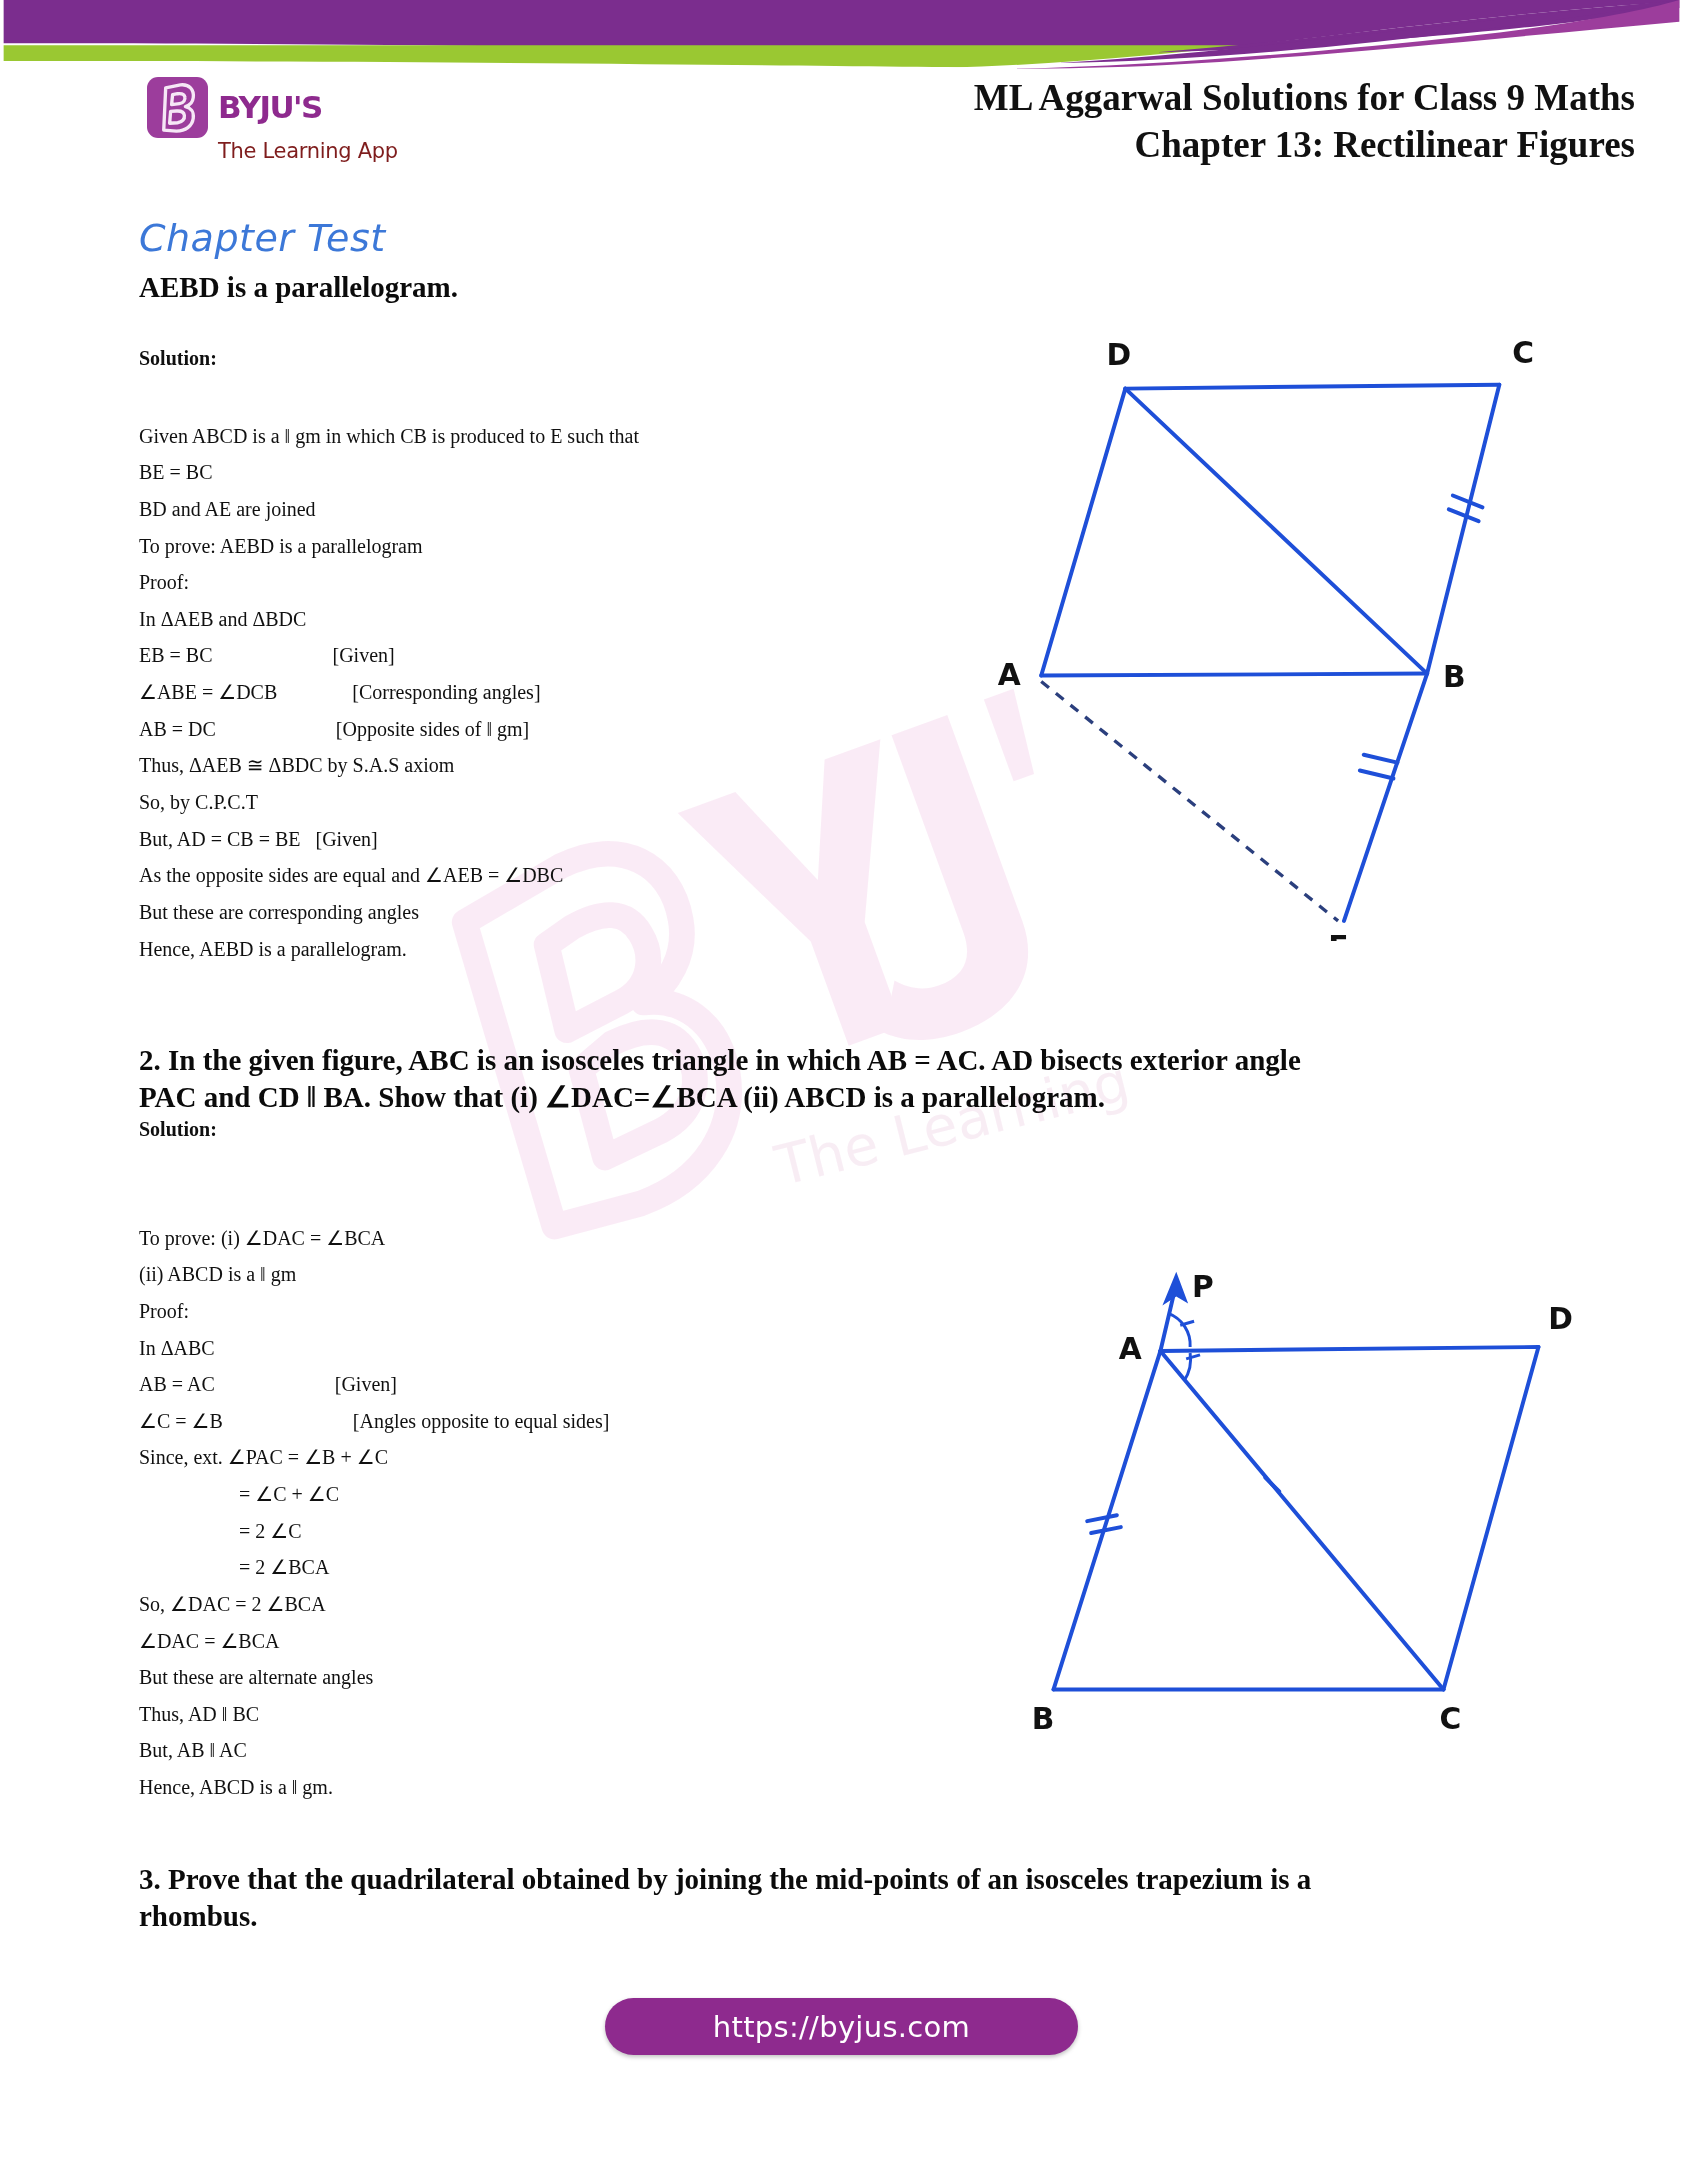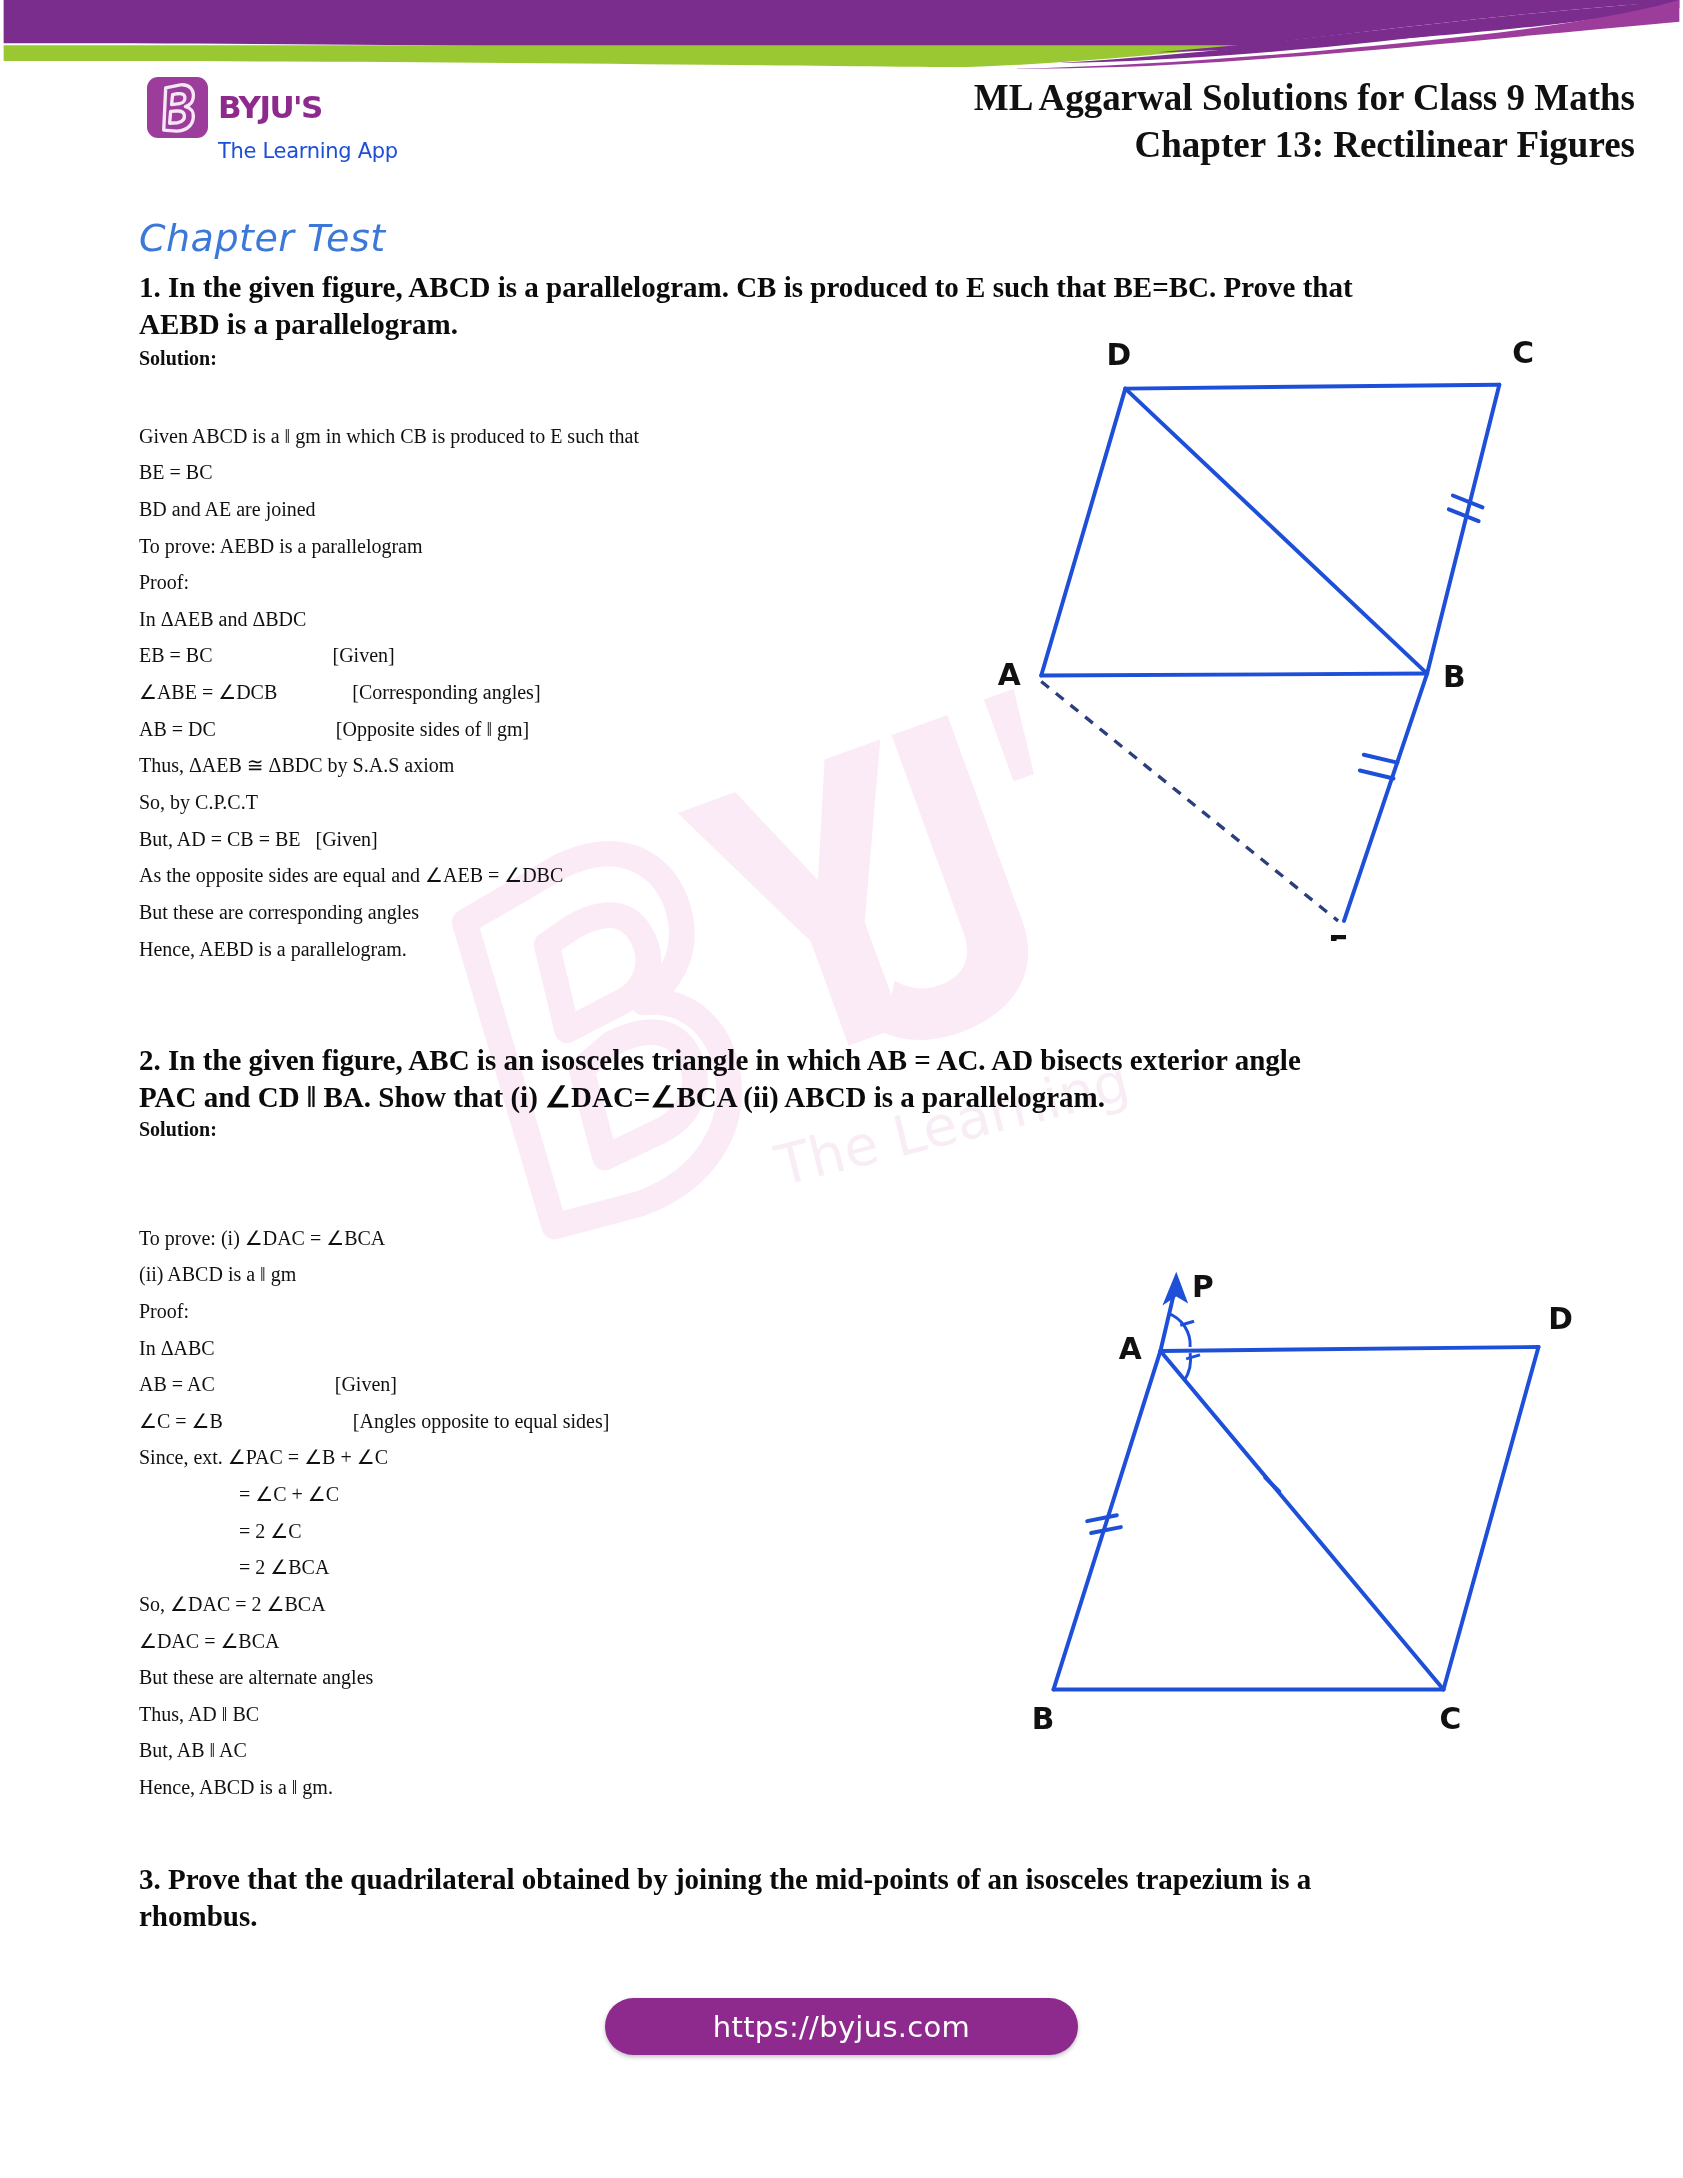--- a/index.html
+++ b/index.html
@@ -57,21 +57,21 @@
     font-size: 31px;
     letter-spacing: -1.5px;
     color: #8e2a8e;
     line-height: 1;
   }
   .logo-sub {
     margin-left: 71px;
     margin-top: 1px;
     font-family: "DejaVu Sans", sans-serif;
     font-size: 21px;
-    color: #1d4ed8;
+    color: #7f1d1d;
     letter-spacing: -0.3px;
   }
 
   
   .doc-title {
     position: absolute;
     right: 48px;
     top: 75px;
     width: 891px;
     text-align: right;
@@ -211,21 +211,20 @@
     </g>
     <text x="300" y="540" font-family="DejaVu Sans, sans-serif" font-size="56" fill="#e9c6de" transform="rotate(6 300 540)">The Learning</text>
   </svg>
 </div>
 
 <div class="content">
 
   <div class="section-heading" style="top:216px;">Chapter Test</div>
 
   <div class="qtext" style="top:269px;">
-    <div>1. In the given figure, ABCD is a parallelogram. CB is produced to E such that BE=BC. Prove that</div>
     <div>AEBD is a parallelogram.</div>
   </div>
   <div class="body-line bold" style="top:348px;">Solution:</div>
 
   <div class="body-line" style="top:426px;">Given ABCD is a ‖ gm in which CB is produced to E such that</div>
   <div class="body-line" style="top:462px;">BE = BC</div>
   <div class="body-line" style="top:499px;">BD and AE are joined</div>
   <div class="body-line" style="top:536px;">To prove: AEBD is a parallelogram</div>
   <div class="body-line" style="top:572px;">Proof:</div>
   <div class="body-line" style="top:609px;">In ΔAEB and ΔBDC</div>

